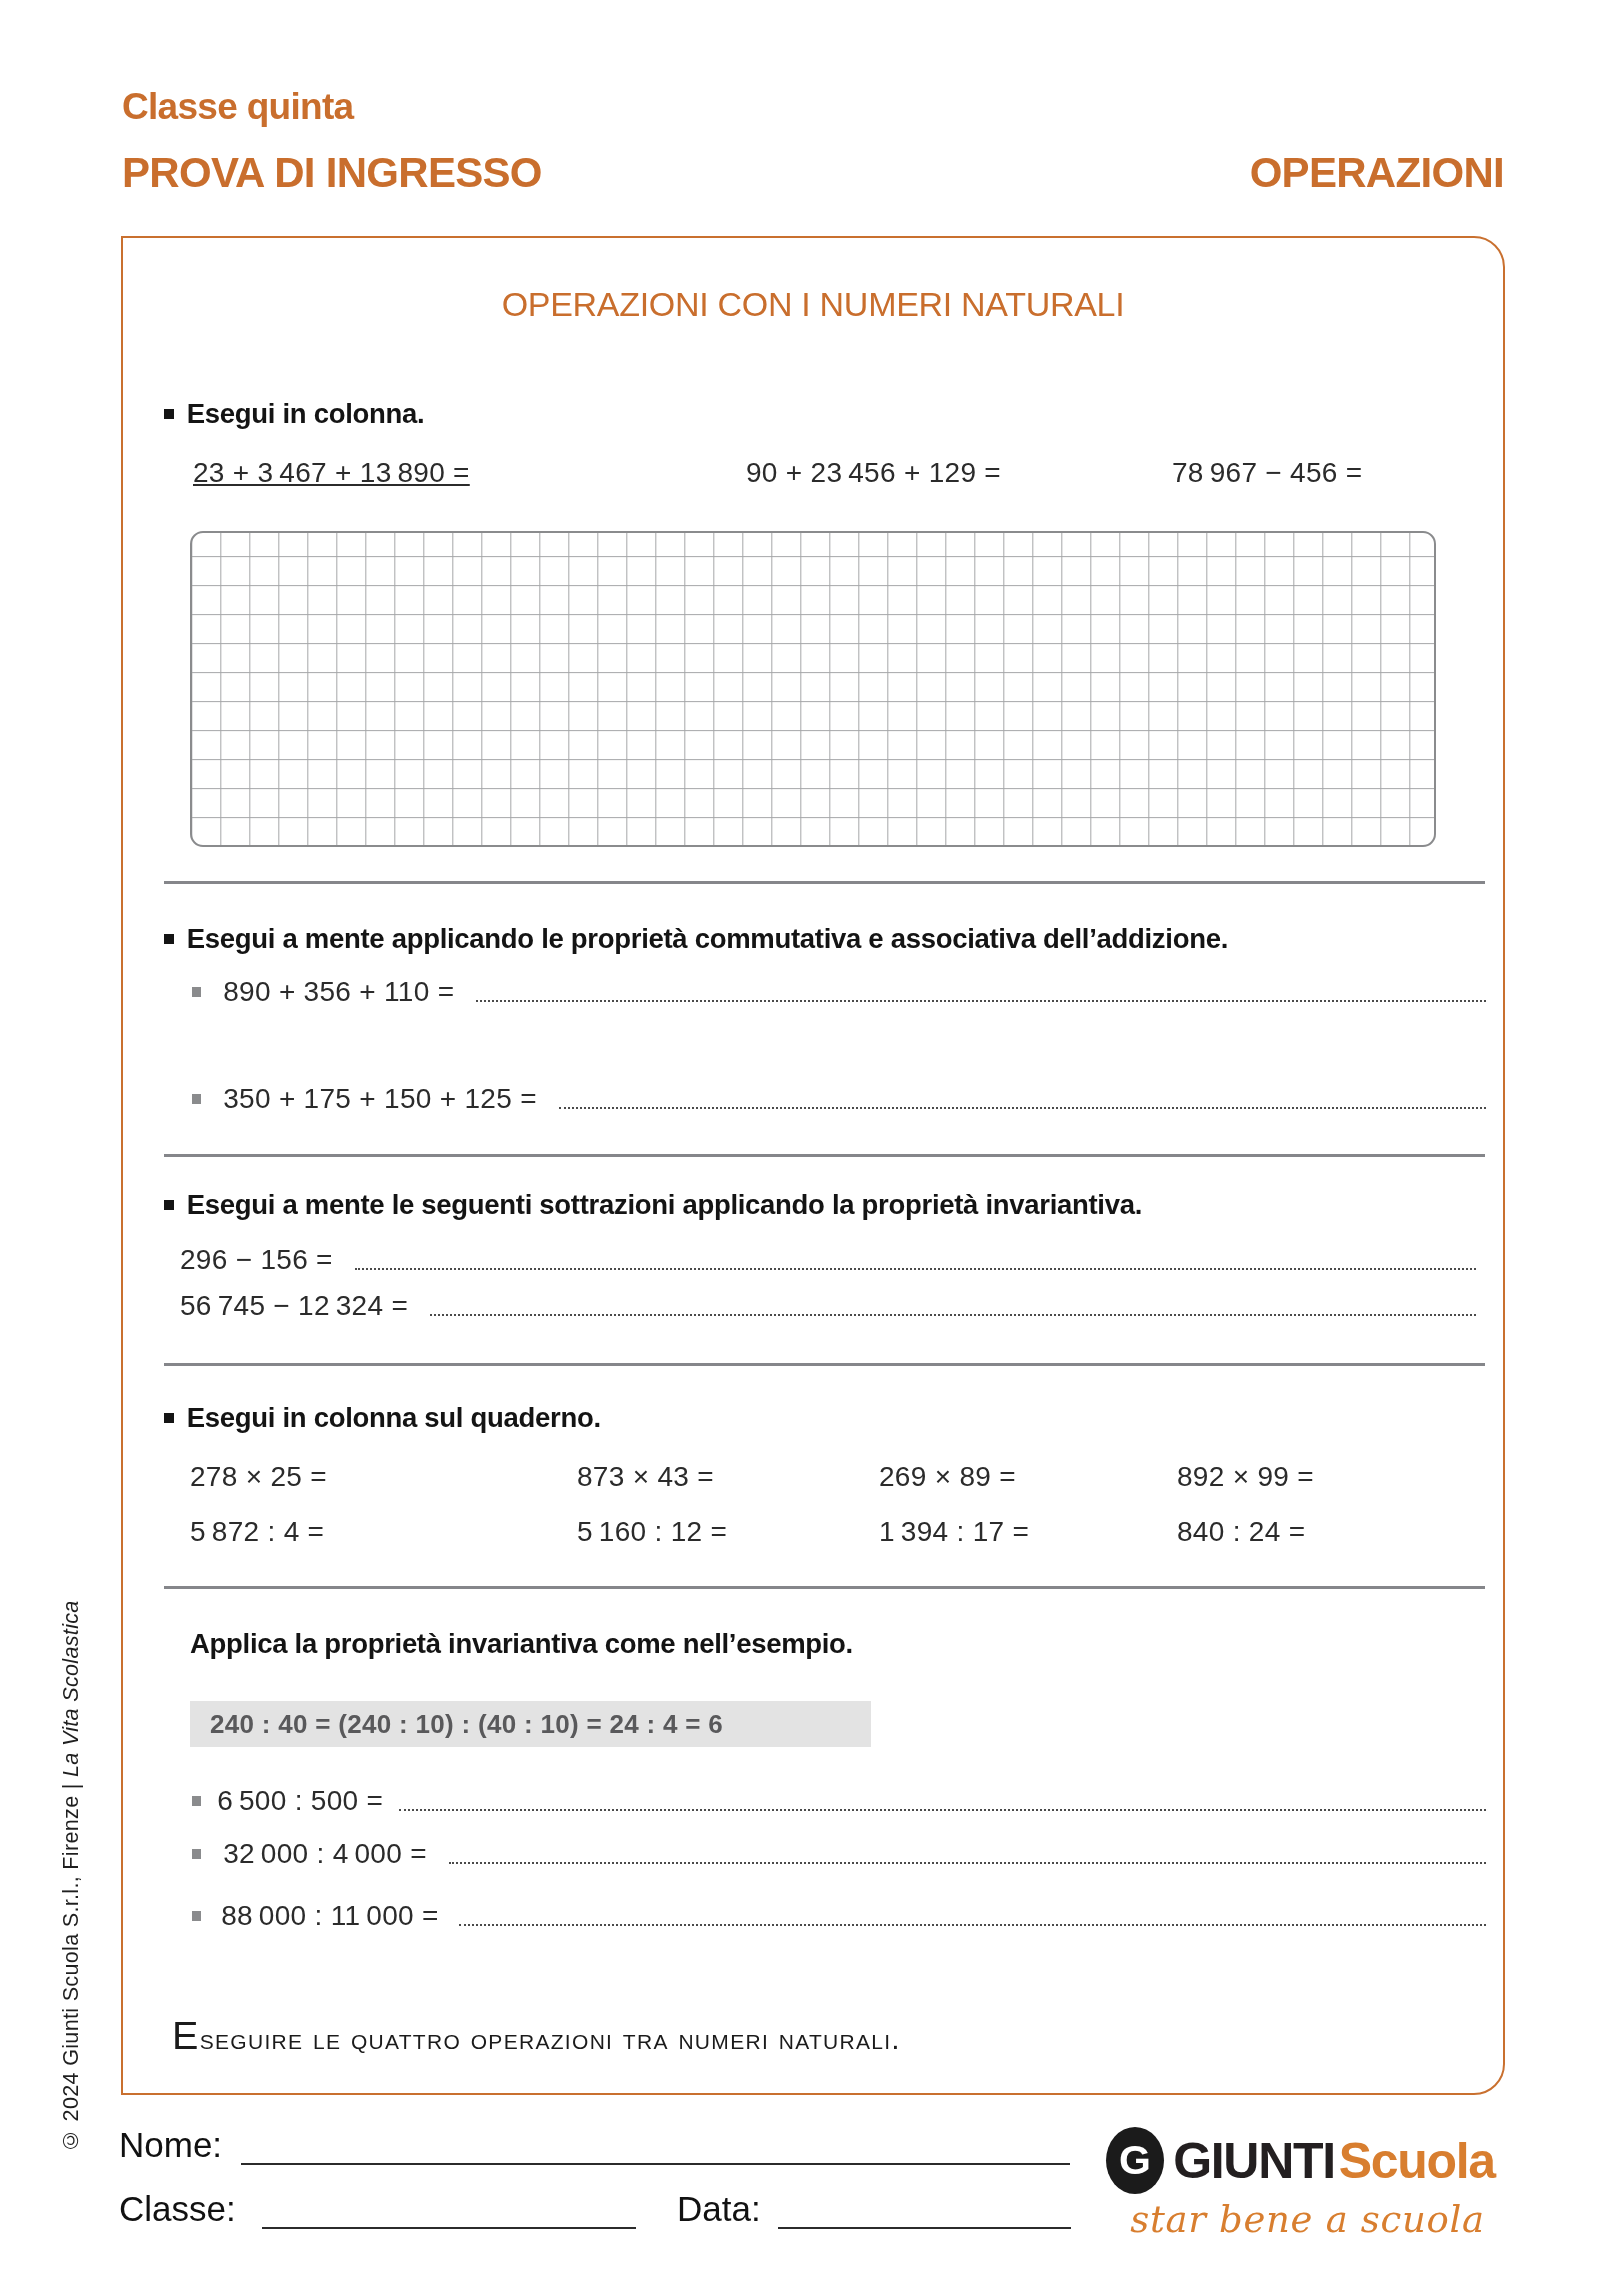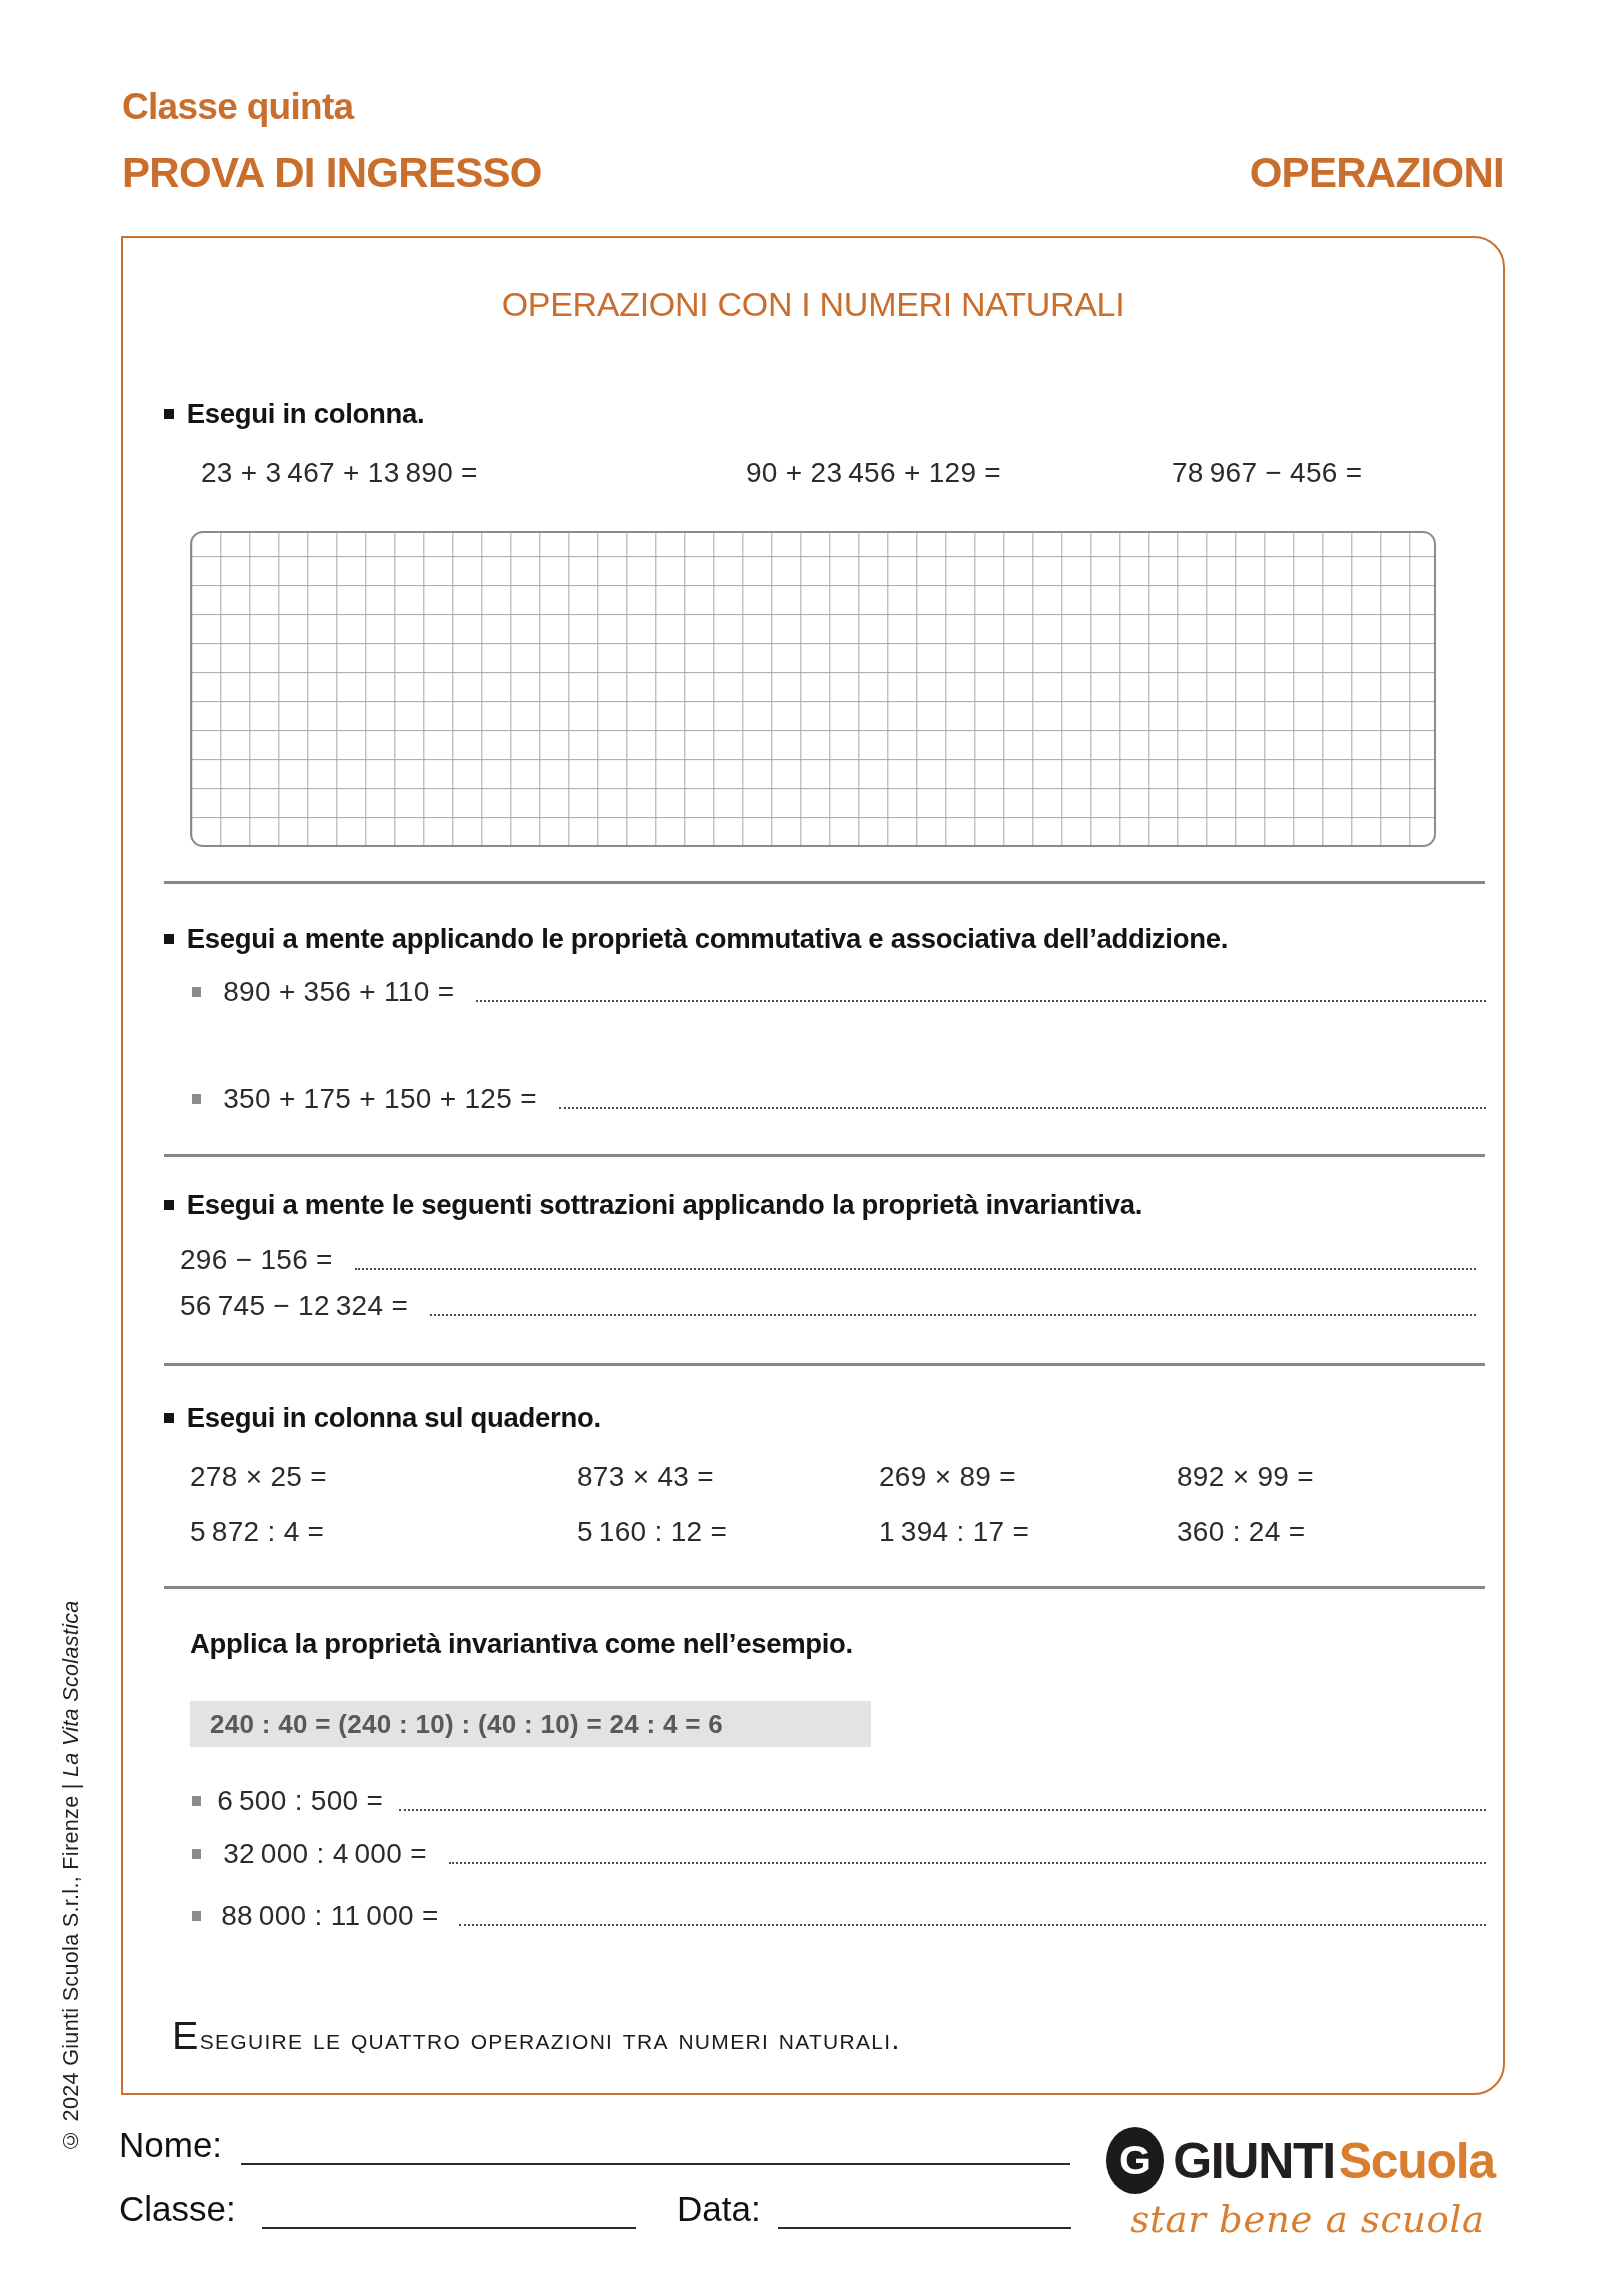--- a/index.html
+++ b/index.html
@@ -82,21 +82,21 @@
 
   <div class="box">
 
     <h1 class="ws-title">OPERAZIONI CON I NUMERI NATURALI</h1>
 
     <div class="sec-head" style="top:160px;">
       <span class="sq"></span>
       <span>Esegui in colonna.</span>
     </div>
     <div class="ops-row" style="position:absolute;top:219px;left:0;width:100%;height:39px;">
-      <span class="expr" style="left:78px;">23 + 3 467 + 13 890 =</span>
+      <span class="expr" style="left:70px;text-decoration:underline;">23 + 3 467 + 13 890 =</span>
       <span class="expr" style="left:623px;">90 + 23 456 + 129 =</span>
       <span class="expr" style="left:1049px;">78 967 − 456 =</span>
     </div>
     <div class="grid"></div>
 
     <div class="divider" style="top:643px;"></div>
 
     <div class="sec-head" style="top:685px;">
       <span class="sq"></span>
       <span>Esegui a mente applicando le proprietà commutativa e associativa dell’addizione.</span>
@@ -136,21 +136,21 @@
     <div class="cols4" style="top:1223px;">
       <span class="expr" style="left:67px;">278 × 25 =</span>
       <span class="expr" style="left:454px;">873 × 43 =</span>
       <span class="expr" style="left:756px;">269 × 89 =</span>
       <span class="expr" style="left:1054px;">892 × 99 =</span>
     </div>
     <div class="cols4" style="top:1278px;">
       <span class="expr" style="left:67px;">5 872 : 4 =</span>
       <span class="expr" style="left:454px;">5 160 : 12 =</span>
       <span class="expr" style="left:756px;">1 394 : 17 =</span>
-      <span class="expr" style="left:1054px;">360 : 24 =</span>
+      <span class="expr" style="left:1054px;">840 : 24 =</span>
     </div>
 
     <div class="divider" style="top:1348px;"></div>
 
     <div class="sec-head" style="top:1390px;left:67px;">
       <span>Applica la proprietà invariantiva come nell’esempio.</span>
     </div>
     <div class="example-box">
       <span class="ex-text">240 : 40 = (240 : 10) : (40 : 10) = 24 : 4 = 6</span>
     </div>

